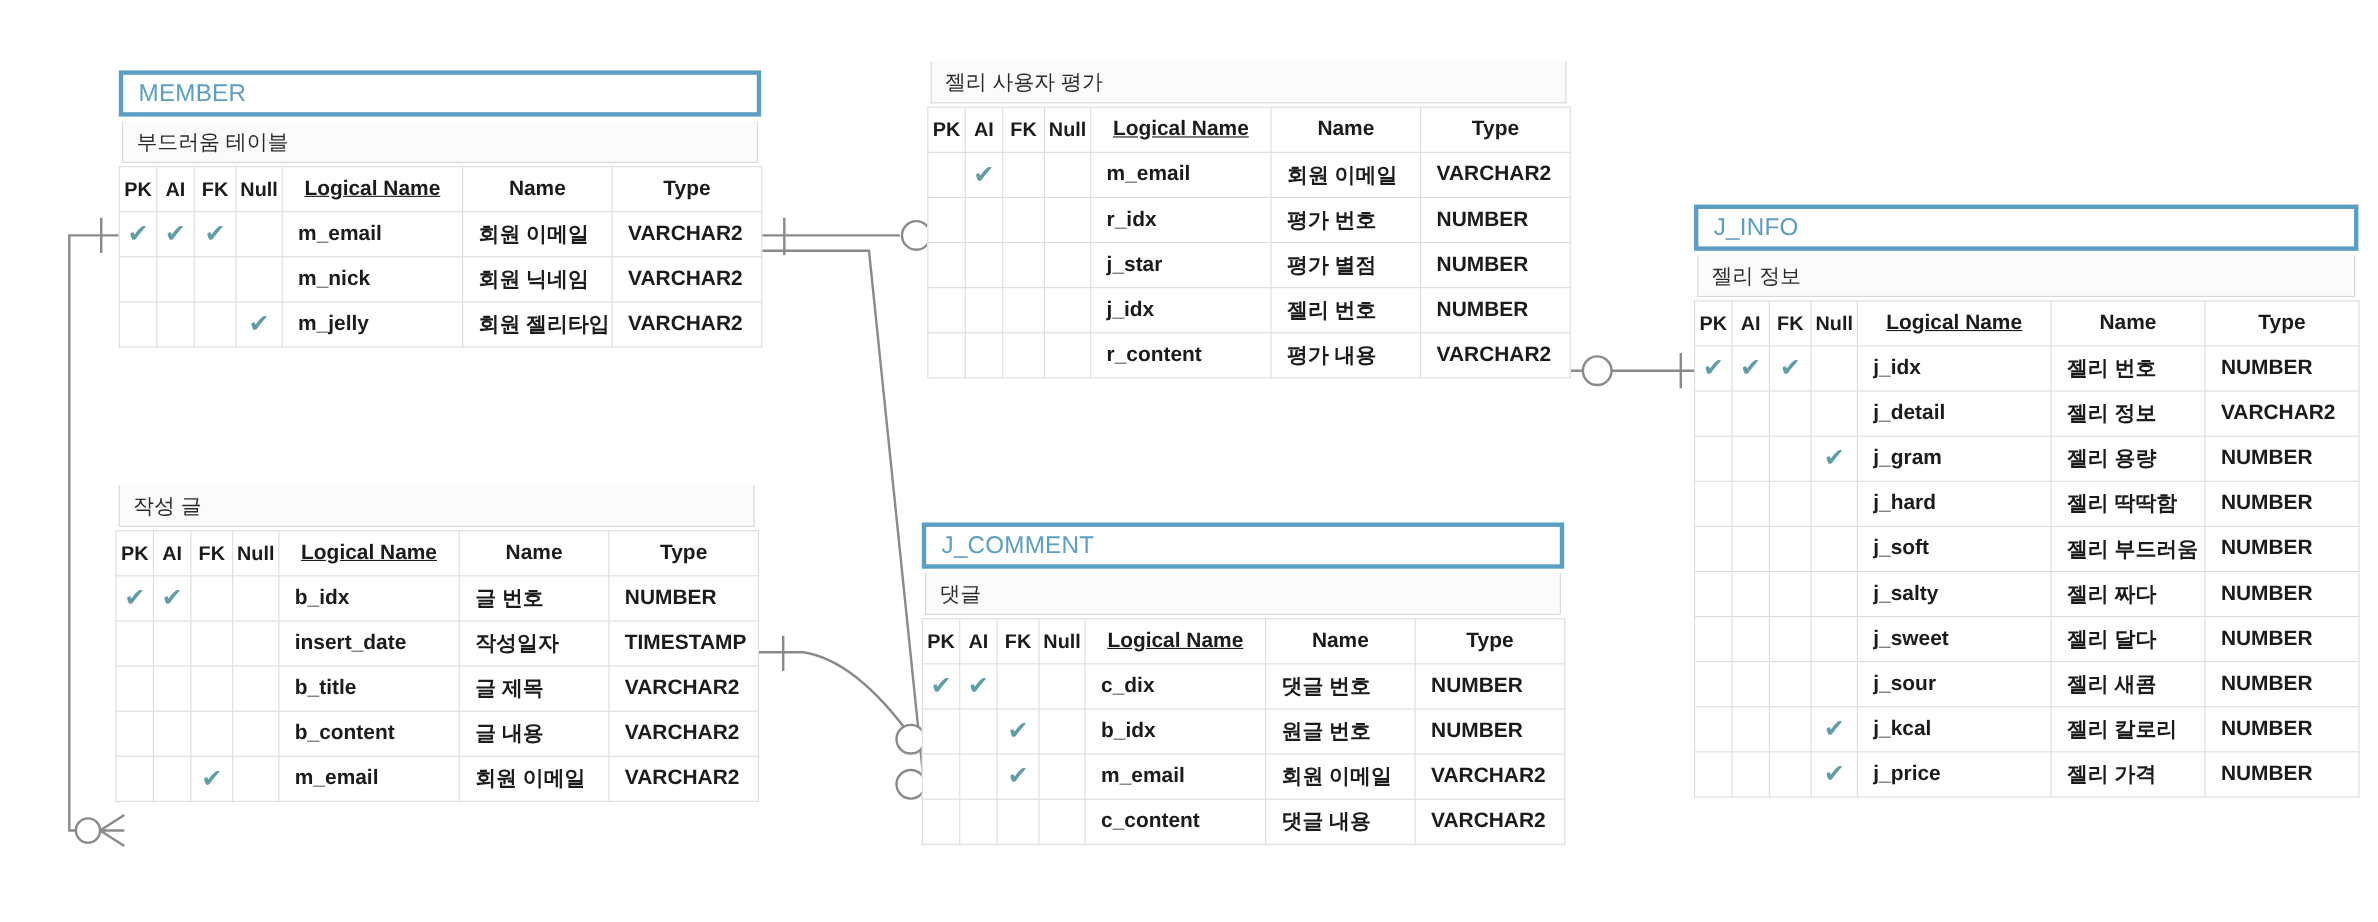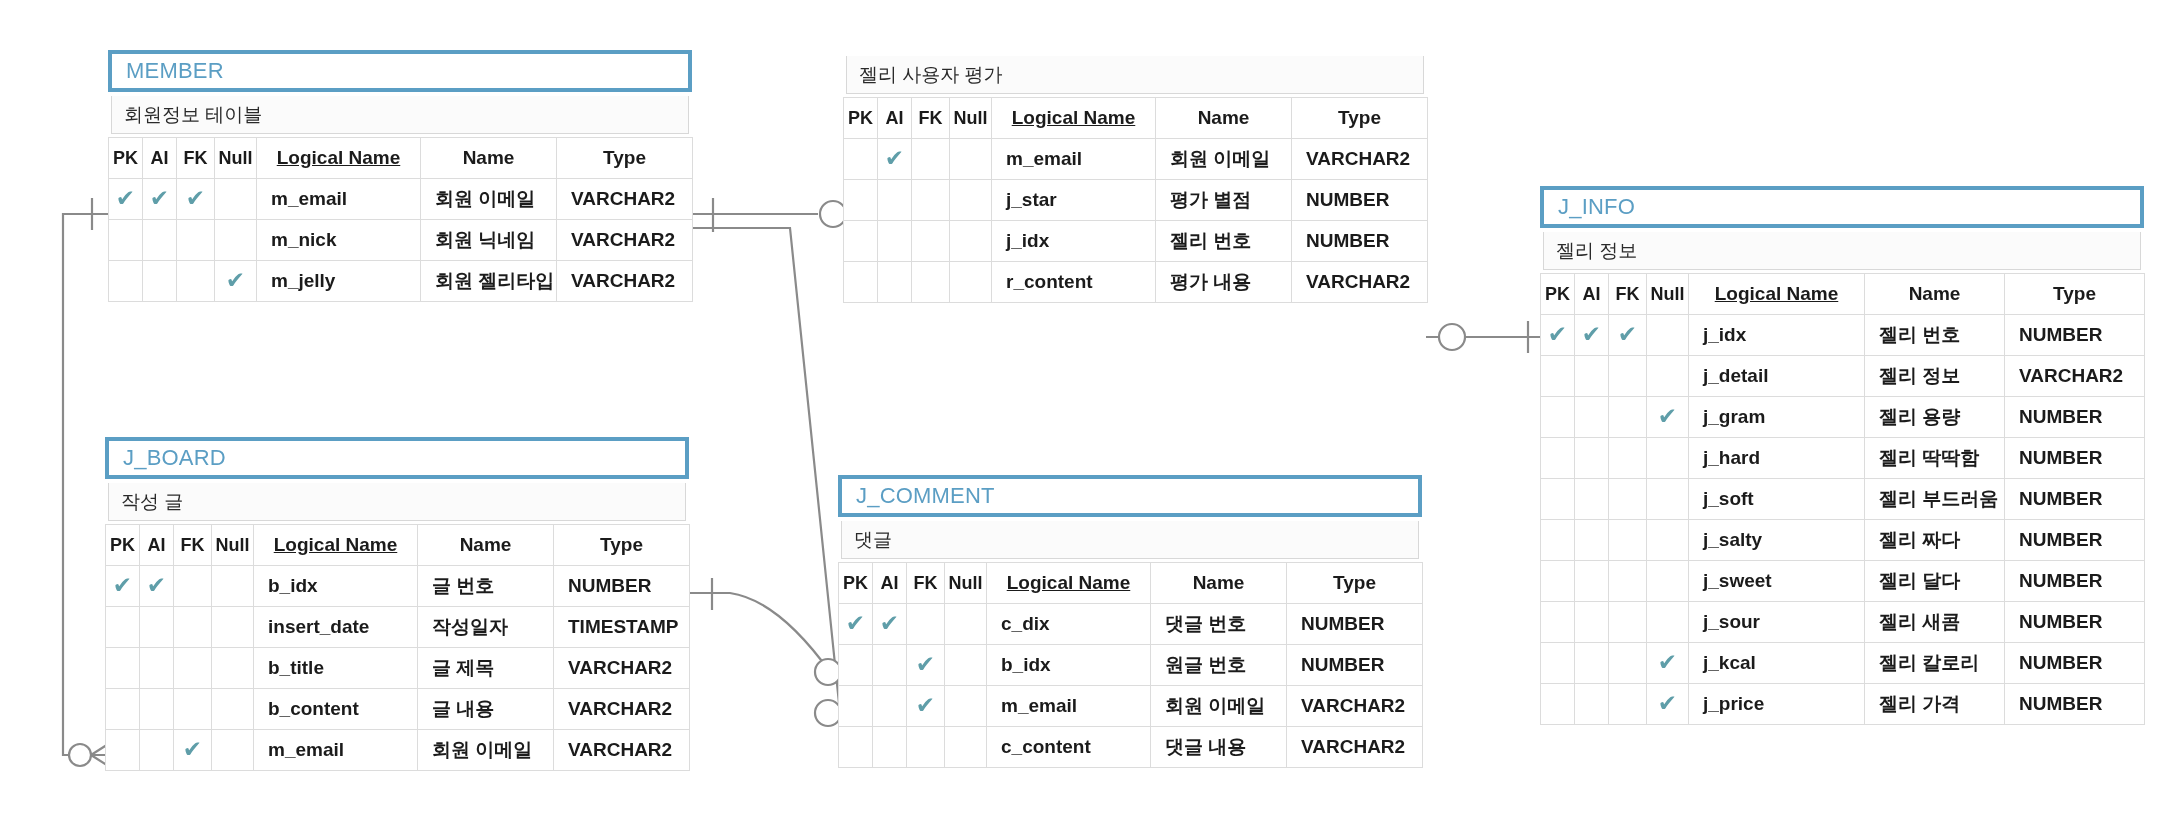--- a/index.html
+++ b/index.html
@@ -111,26 +111,26 @@
       </g>
 
       <g>
         <path d="M1426 337 L1540 337"></path>
         <circle cx="1452" cy="337" r="13" fill="#ffffff"></circle>
         <line x1="1528" y1="321" x2="1528" y2="353" stroke-width="2.2"></line>
       </g>
     </g>
   </svg>
 
-  <div class="entity" style="left:108px;top:50px;width:584px;">
+  <div class="entity" style="left:108px;top:64px;width:584px;">
     <div class="ent-title">
       <span>MEMBER</span>
     </div>
     <div class="ent-sub">
-      <span>회원정보 테이블</span>
+      <span>부드러움 테이블</span>
     </div>
     <table class="cols">
       <colgroup>
           <col style="width:34px">
           <col style="width:34px">
           <col style="width:38px">
           <col style="width:42px">
           <col style="width:164px">
           <col style="width:136px">
           <col style="width:136px">
@@ -211,20 +211,29 @@
             <td class="flag"></td>
             <td class="txt">m_email</td>
             <td class="txt">회원 이메일</td>
             <td class="txt">VARCHAR2</td>
           </tr>
           <tr>
             <td class="flag"></td>
             <td class="flag"></td>
             <td class="flag"></td>
             <td class="flag"></td>
+            <td class="txt">r_idx</td>
+            <td class="txt">평가 번호</td>
+            <td class="txt">NUMBER</td>
+          </tr>
+          <tr>
+            <td class="flag"></td>
+            <td class="flag"></td>
+            <td class="flag"></td>
+            <td class="flag"></td>
             <td class="txt">j_star</td>
             <td class="txt">평가 별점</td>
             <td class="txt">NUMBER</td>
           </tr>
           <tr>
             <td class="flag"></td>
             <td class="flag"></td>
             <td class="flag"></td>
             <td class="flag"></td>
             <td class="txt">j_idx</td>
@@ -361,23 +370,20 @@
             <td class="flag"><span class="chk">✔</span></td>
             <td class="txt">j_price</td>
             <td class="txt">젤리 가격</td>
             <td class="txt">NUMBER</td>
           </tr>
         </tbody>
     </table>
   </div>
 
   <div class="entity" style="left:105px;top:437px;width:584px;">
-    <div class="ent-title">
-      <span>J_BOARD</span>
-    </div>
     <div class="ent-sub">
       <span>작성 글</span>
     </div>
     <table class="cols">
       <colgroup>
           <col style="width:34px">
           <col style="width:34px">
           <col style="width:38px">
           <col style="width:42px">
           <col style="width:164px">

